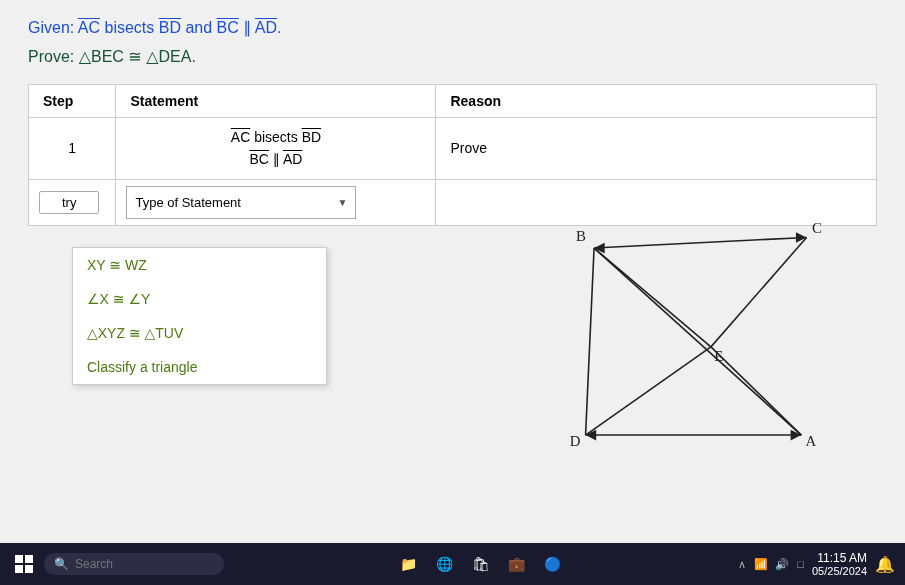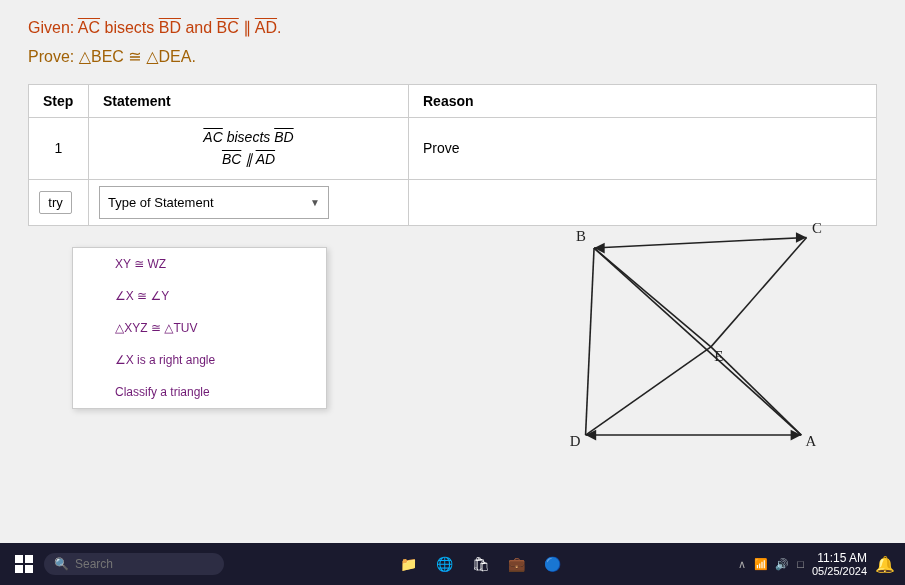--- a/index.html
+++ b/index.html
@@ -14,27 +14,27 @@
     }
 
     .main-content {
       padding: 18px 28px 0 28px;
       background: #f0f0f0;
     }
 
     .given-text {
       font-size: 16px;
       margin-bottom: 10px;
-      color: #c2410c;
+      color: #1d4ed8;
     }
 
     .prove-text {
       font-size: 16px;
       margin-bottom: 18px;
-      color: #a16207;
+      color: #14532d;
     }
 
     .overline { text-decoration: overline; }
 
     
     .proof-table {
       width: 100%;
       border-collapse: collapse;
       background: white;
       border: 1px solid #ccc;
@@ -55,29 +55,28 @@
       vertical-align: middle;
     }
     .step-col { width: 60px; text-align: center; }
     .statement-col { width: 320px; }
     .reason-col { }
 
     .statement-content {
       text-align: center;
       line-height: 1.6;
       font-size: 14px;
-      font-style: italic;
     }
 
     
     .try-row td { padding: 6px 10px; vertical-align: middle; }
     .try-btn {
       border: 1px solid #aaa;
       background: white;
-      padding: 3px 8px;
+      padding: 3px 22px;
       font-size: 13px;
       cursor: pointer;
       border-radius: 2px;
       margin-right: 6px;
     }
 
     .statement-dropdown {
       display: inline-flex;
       align-items: center;
       border: 1px solid #aaa;
@@ -102,25 +101,24 @@
       top: 247px;
       left: 72px;
       width: 255px;
       background: white;
       border: 1px solid #ccc;
       box-shadow: 2px 2px 6px rgba(0,0,0,0.15);
       z-index: 10;
     }
     .dropdown-item {
       padding: 9px 14px;
-      font-size: 12px;
+      font-size: 14px;
       cursor: pointer;
       border-bottom: none;
-      color: #701a75;
-      margin-left: 28px;
+      color: #4d7c0f;
     }
 
     
     .figure-area {
       position: absolute;
       top: 155px;
       right: 40px;
       width: 340px;
       height: 320px;
     }
@@ -261,21 +259,20 @@
         <td class="reason-col"></td>
       </tr>
     </tbody>
   </table>
 </div>
 
 <div class="dropdown-menu">
   <div class="dropdown-item">XY ≅ WZ</div>
   <div class="dropdown-item">∠X ≅ ∠Y</div>
   <div class="dropdown-item">△XYZ ≅ △TUV</div>
-  <div class="dropdown-item">∠X is a right angle</div>
   <div class="dropdown-item">Classify a triangle</div>
 </div>
 
 <div class="figure-area">
   <svg class="geo-svg" viewBox="0 0 320 290">
 
     <line x1="65" y1="82" x2="265" y2="72" stroke="#222" stroke-width="1.5"></line>
 
     <polygon points="265,72 255,67 255,77" fill="#222"></polygon>
 

